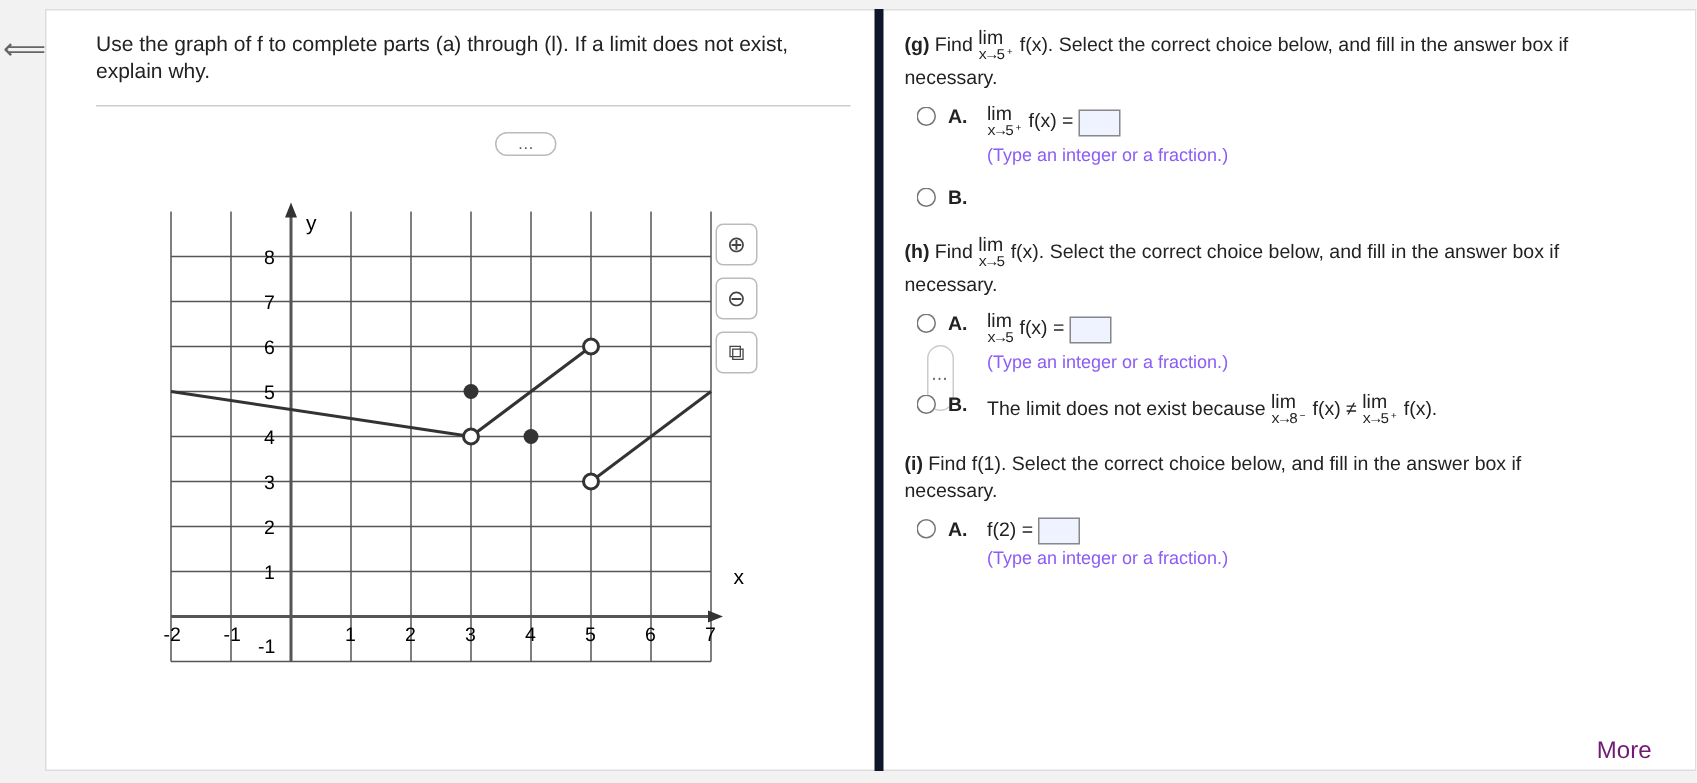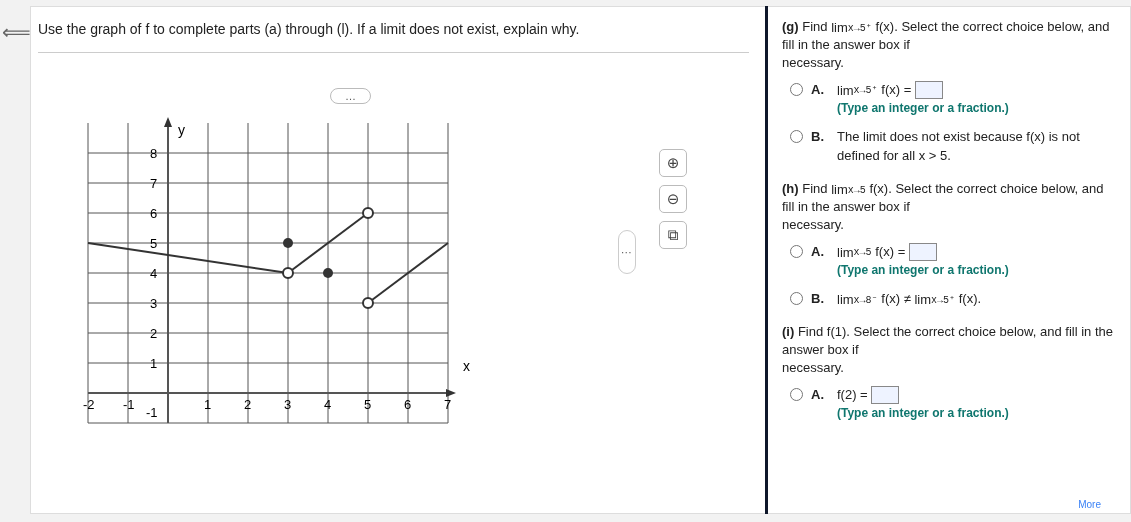--- a/index.html
+++ b/index.html
@@ -23,24 +23,24 @@
     overflow: hidden;
   }
   .back-arrow {
     position: absolute;
     left: 2px;
     top: 20px;
     font-size: 20px;
     color: #666;
   }
   .left-col {
-    width: 738px;
-    padding: 14px 16px 10px 8px;
+    width: 559px;
+    padding: 14px 16px 10px 34px;
     position: relative;
-    border-right: 3px solid #0f172a;
+    border-right: 6px solid #0f172a;
   }
   .right-col {
     flex: 1;
     padding: 12px 14px;
     position: relative;
   }
   .instructions { font-size: 14px; margin-bottom: 14px; line-height: 1.3; }
   hr.sep { border: none; border-top: 1px solid #ccc; margin: 6px 0 14px; }
   .ellipsis-box {
     position: absolute;
@@ -112,30 +112,30 @@
   .opt-letter { font-weight: bold; width: 18px; flex-shrink: 0; }
   .opt-body { flex: 1; }
   .inline-input {
     display: inline-block;
     width: 28px;
     height: 18px;
     border: 1px solid #888;
     background: #eef3ff;
     vertical-align: middle;
   }
-  .hint { font-size: 12px; color: #0f766e; font-weight: bold; }
+  .hint { font-size: 12px; color: #8b5cf6; }
   .limit { display: inline-flex; align-items: center; gap: 3px; vertical-align: middle; }
-  .lim-stack { display: inline-flex; flex-direction: row; align-items: center; font-size: 13px; line-height: 1; }
+  .lim-stack { display: inline-flex; flex-direction: column; font-size: 13px; line-height: 1; }
   .lim-sub { font-size: 10px; margin-top: 2px; font-family: Liberation Mono, monospace; }
   .more-btn {
     position: absolute;
     right: 30px;
     bottom: 4px;
-    font-size: 10px;
-    color: #3b82f6;
+    font-size: 16px;
+    color: #701a75;
     margin-left: 40px;
   }
 </style>
 </head>
 <body>
 
 <div class="back-arrow">⟸</div>
 
 <div class="page">
 
@@ -253,21 +253,20 @@
               </span>
             </span>
             <span>f(x) =</span>
             <span class="inline-input"></span><br>
             <span class="hint">(Type an integer or a fraction.)</span>
           </div>
         </div>
         <div class="opt-row">
           <input type="radio" name="qg" style="">
           <span class="opt-letter">B.</span>
-          <div class="opt-body">The limit does not exist because f(x) is not defined for all x &gt; 5.</div>
         </div>
       </div>
     </div>
 
     <div class="q-block">
       <div class="q-text">
         <b><span>(h)</span></b>
         <span>Find</span>
         <span class="limit">
           <span class="lim-stack">
@@ -291,20 +290,21 @@
             </span>
             <span>f(x) =</span>
             <span class="inline-input"></span><br>
             <span class="hint">(Type an integer or a fraction.)</span>
           </div>
         </div>
         <div class="opt-row">
           <input type="radio" name="qh" style="">
           <span class="opt-letter">B.</span>
           <div class="opt-body">
+            <span>The limit does not exist because</span>
             <span class="limit">
               <span class="lim-stack">
                 <span>lim</span>
                 <span class="lim-sub">x→8⁻</span>
               </span>
             </span>
             <span>f(x) ≠</span>
             <span class="limit">
               <span class="lim-stack">
                 <span>lim</span>

